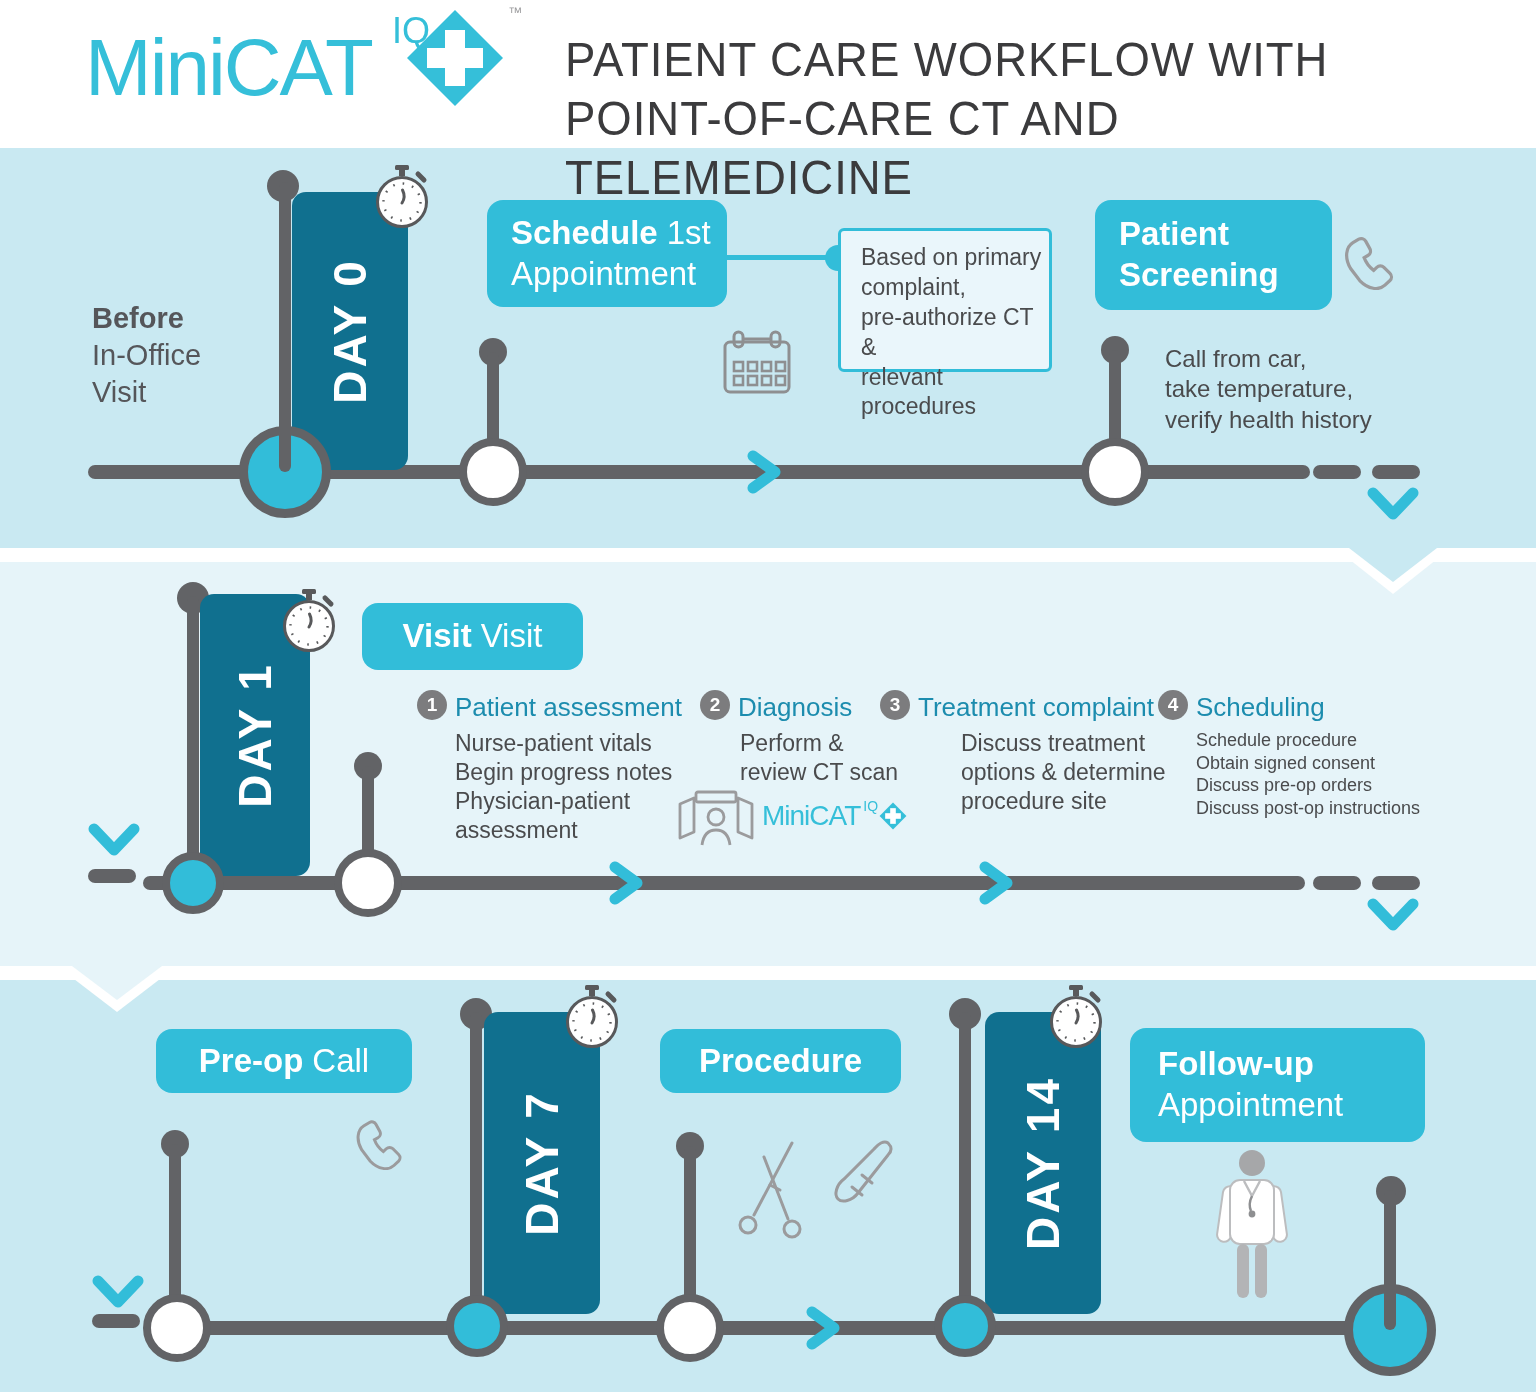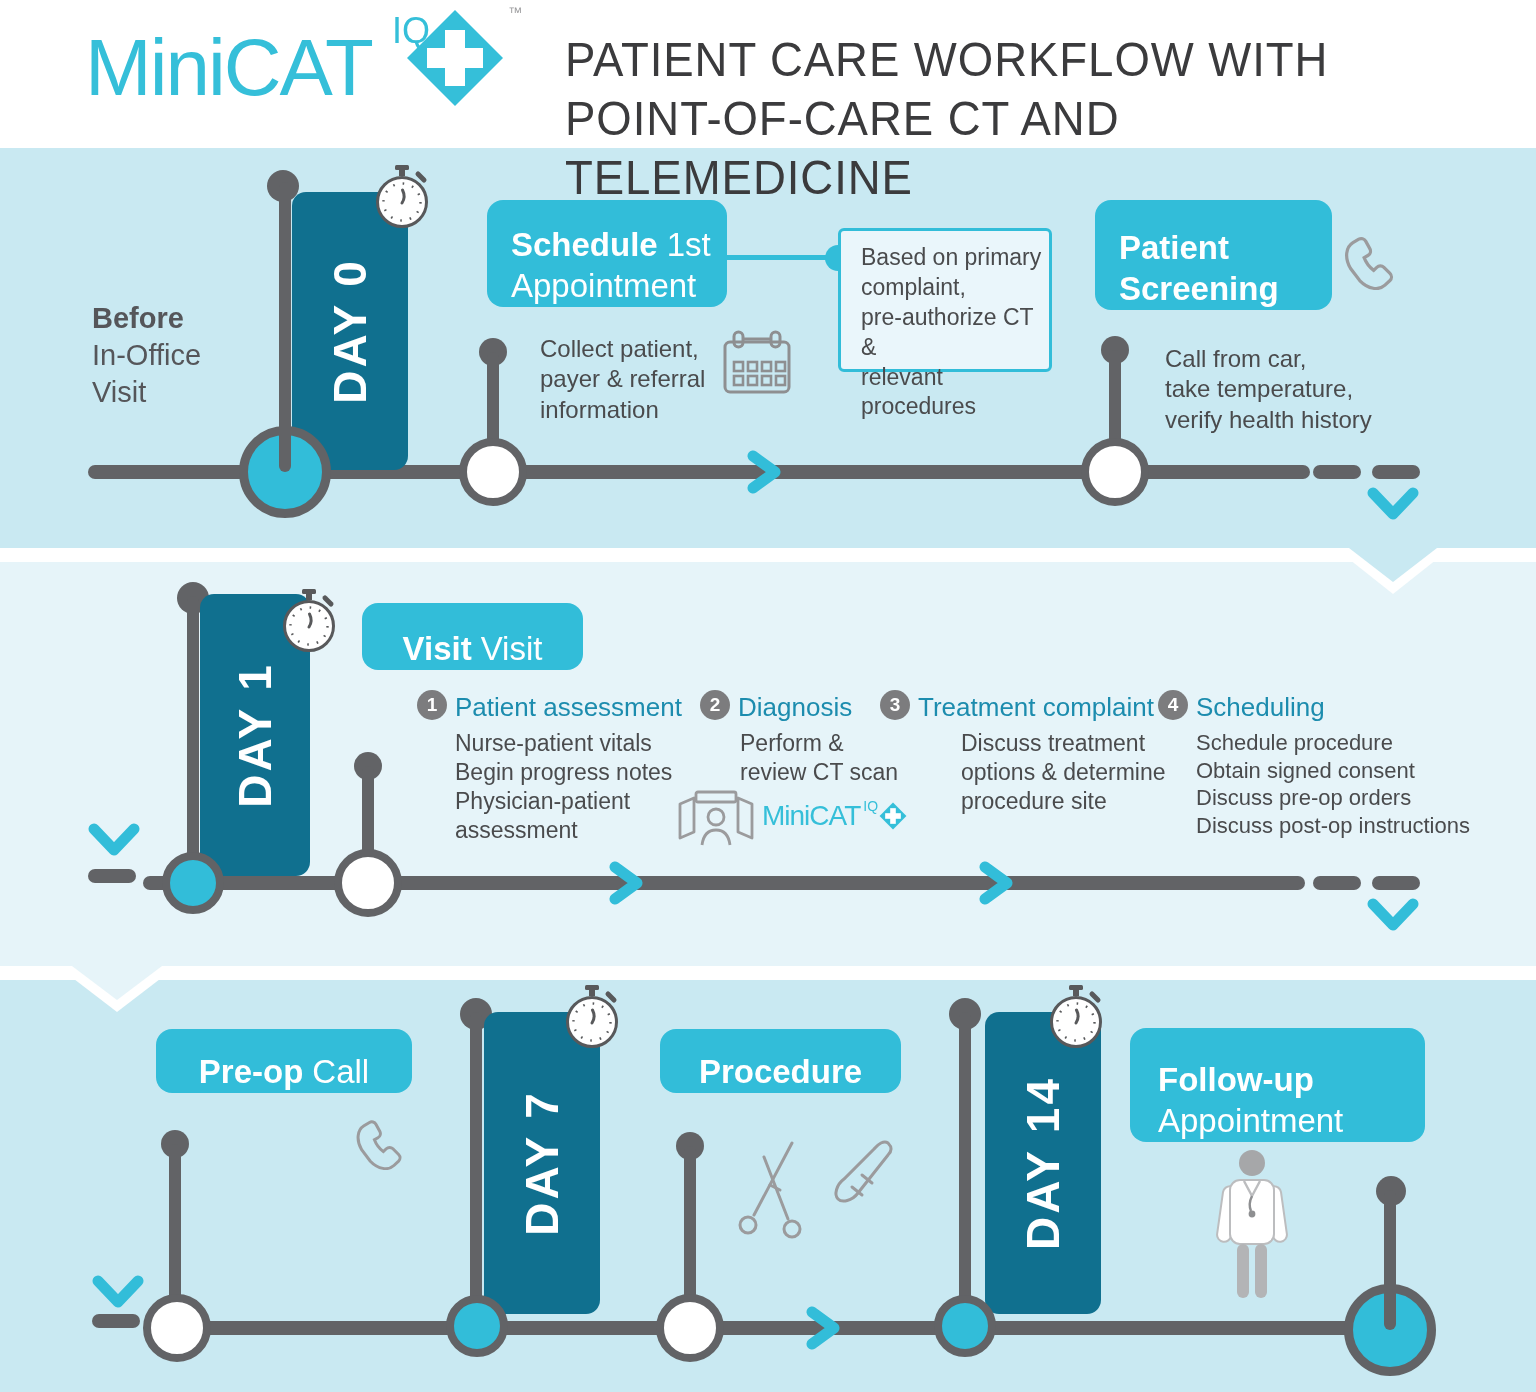--- a/index.html
+++ b/index.html
@@ -11,21 +11,21 @@
   
   .tl,.dash{position:absolute;height:14px;border-radius:7px;background:#626366;z-index:2;}
   .stem{position:absolute;width:12px;border-radius:6px;background:#626366;z-index:3;}
   .stem.over{z-index:6;}
   .dot{position:absolute;border-radius:50%;background:#626366;z-index:3;}
   .node{position:absolute;border-radius:50%;border:8px solid #626366;background:#fff;z-index:5;box-sizing:content-box;}
   .node.teal{background:#32BDD9;}
   .node.big{border-width:9px;background:#32BDD9;}
   
   .btn{position:absolute;background:#32BDD9;border-radius:16px;color:#fff;
-       display:flex;flex-direction:column;justify-content:flex-end;
+       display:flex;flex-direction:column;justify-content:center;
        font-size:33px;line-height:1.24;box-sizing:border-box;z-index:4;}
   .btn .line{display:flex;}
   .btn .b{font-weight:700;}
   .btn .line span + span{margin-left:9px;}
   .btn.left{padding-left:24px;align-items:flex-start;}
   .btn.center{align-items:center;}
   .daybn{position:absolute;background:#10708F;border-radius:14px;
          display:flex;align-items:center;justify-content:center;z-index:4;}
   .daybn span{transform:rotate(-90deg);white-space:nowrap;color:#fff;font-weight:700;
               font-size:46px;letter-spacing:3px;}
@@ -121,23 +121,20 @@
   <div class="conn"></div>
   <div class="conndot"></div>
   <div class="callout">Based on primary
 complaint,
 pre-authorize CT &amp;
 relevant procedures</div>
 
   <div class="dot" style="left:479px;top:338px;width:28px;height:28px;"></div>
   <div class="stem" style="left:487px;top:352px;height:94px;"></div>
   <div class="node" style="left:459px;top:438px;width:52px;height:52px;"></div>
-  <div class="note" style="left:540px;top:334px;">Collect patient,
-payer &amp; referral
-information</div>
   <svg class="icon" style="left:722px;top:330px;" width="70" height="66" viewBox="0 0 70 66">
     <rect x="3" y="12" width="64" height="50" rx="5" fill="none" stroke="#8E8F91" stroke-width="3"></rect>
     <rect x="12" y="2" width="9" height="15" rx="4.5" fill="none" stroke="#8E8F91" stroke-width="3"></rect>
     <rect x="49" y="2" width="9" height="15" rx="4.5" fill="none" stroke="#8E8F91" stroke-width="3"></rect>
     <line x1="21" y1="9" x2="49" y2="9" stroke="#8E8F91" stroke-width="3"></line>
     <g fill="none" stroke="#8E8F91" stroke-width="2.6">
       <rect x="12" y="32" width="9" height="9"></rect>
         <rect x="26" y="32" width="9" height="9"></rect>
         <rect x="40" y="32" width="9" height="9"></rect>
         <rect x="54" y="32" width="9" height="9"></rect>
@@ -239,21 +236,21 @@
   </div>
 
   <div class="badge" style="left:880px;top:690px;">3</div>
   <div class="stitle" style="left:918px;top:692px;">Treatment complaint</div>
   <div class="sbody" style="left:920px;top:729px;margin-left:41px;">Discuss treatment
 options &amp; determine
 procedure site</div>
 
   <div class="badge" style="left:1158px;top:690px;">4</div>
   <div class="stitle" style="left:1196px;top:692px;">Scheduling</div>
-  <div class="sbody" style="left:1196px;top:729px;font-size:22px;">Schedule procedure
+  <div class="sbody" style="left:1196px;top:729px;font-size:18px;">Schedule procedure
 Obtain signed consent
 Discuss pre-op orders
 Discuss post-op instructions</div>
 
   <svg class="icon" style="left:608px;top:861px;z-index:6;" width="36" height="44" viewBox="0 0 36 44">
     <polyline points="7,6 29,22 7,38" fill="none" stroke="#32BDD9" stroke-width="11" stroke-linecap="round" stroke-linejoin="round"></polyline>
   </svg>
   <svg class="icon" style="left:978px;top:861px;z-index:6;" width="36" height="44" viewBox="0 0 36 44">
     <polyline points="7,6 29,22 7,38" fill="none" stroke="#32BDD9" stroke-width="11" stroke-linecap="round" stroke-linejoin="round"></polyline>
   </svg>

